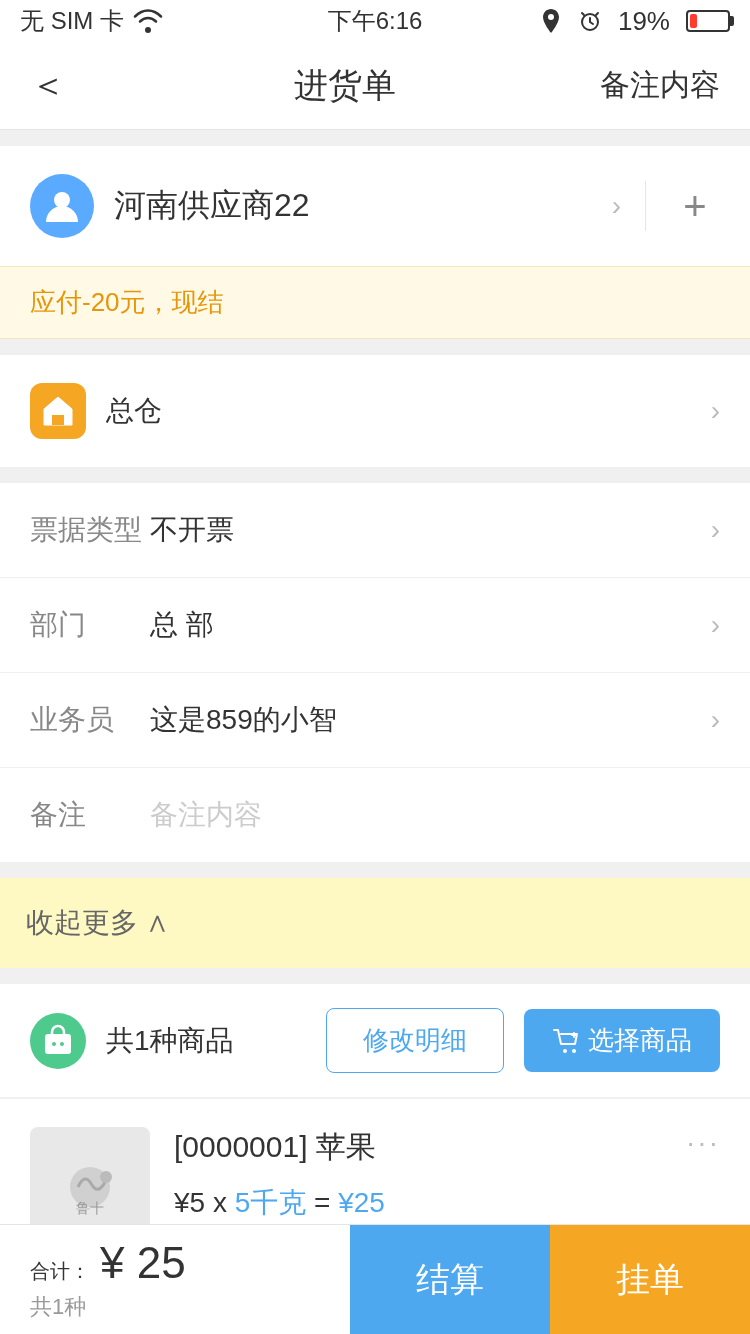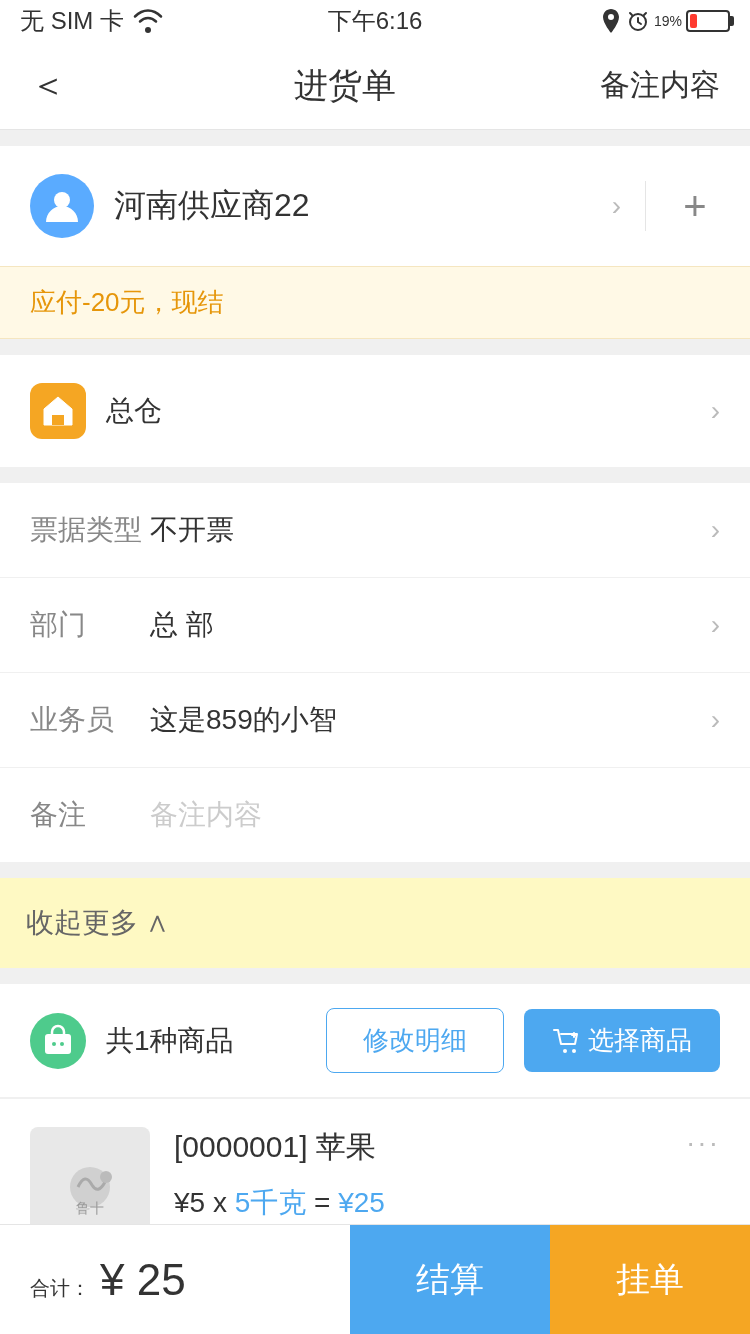--- a/index.html
+++ b/index.html
@@ -19,21 +19,21 @@
       background: #fff;
       display: flex;
       align-items: center;
       justify-content: space-between;
       padding: 0 20px;
       font-size: 24px;
       color: #333;
     }
     .status-left { display: flex; align-items: center; gap: 8px; }
     .status-center { position: absolute; left: 50%; transform: translateX(-50%); font-weight: 500; }
-    .status-right { display: flex; align-items: center; gap: 4px; font-size: 14px; text-align: center; }
+    .status-right { display: flex; align-items: center; gap: 16px; font-size: 26px; text-align: center; }
     .battery-icon { width: 44px; height: 22px; border: 2px solid #333; border-radius: 4px; position: relative; display: inline-flex; align-items: center; padding: 2px; }
     .battery-icon::after { content: ''; position: absolute; right: -6px; top: 50%; transform: translateY(-50%); width: 4px; height: 10px; background: #333; border-radius: 0 2px 2px 0; }
     .battery-fill { height: 100%; width: 20%; background: #ff3b30; border-radius: 2px; }
 
     
     .nav-bar {
       height: 88px;
       background: #fff;
       display: flex;
       align-items: center;
@@ -366,16 +366,17 @@
 
   <div class="footer-spacer"></div>
 </div>
 
 <div class="footer">
   <div class="footer-total">
     <div class="footer-total-row">
       <span class="footer-label">合计：</span>
       <span class="footer-amount">¥ 25</span>
     </div>
+    <div class="footer-sub">共1种</div>
   </div>
   <button class="footer-btn settle">结算</button>
   <button class="footer-btn pend">挂单</button>
 </div>
 
 </body></html>

